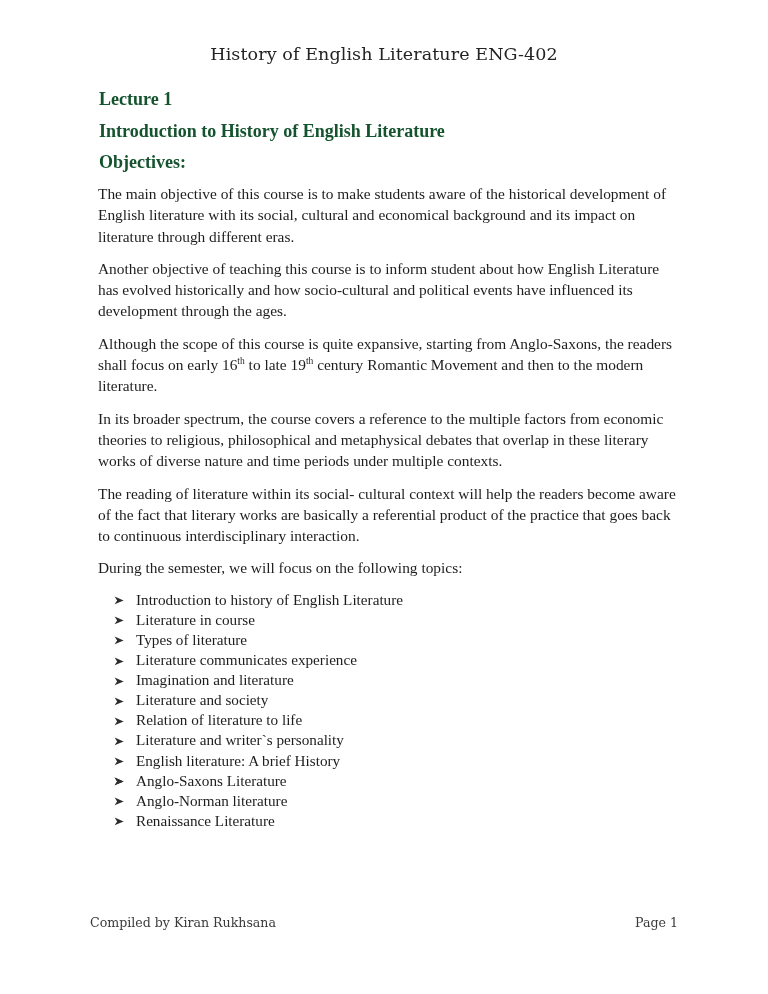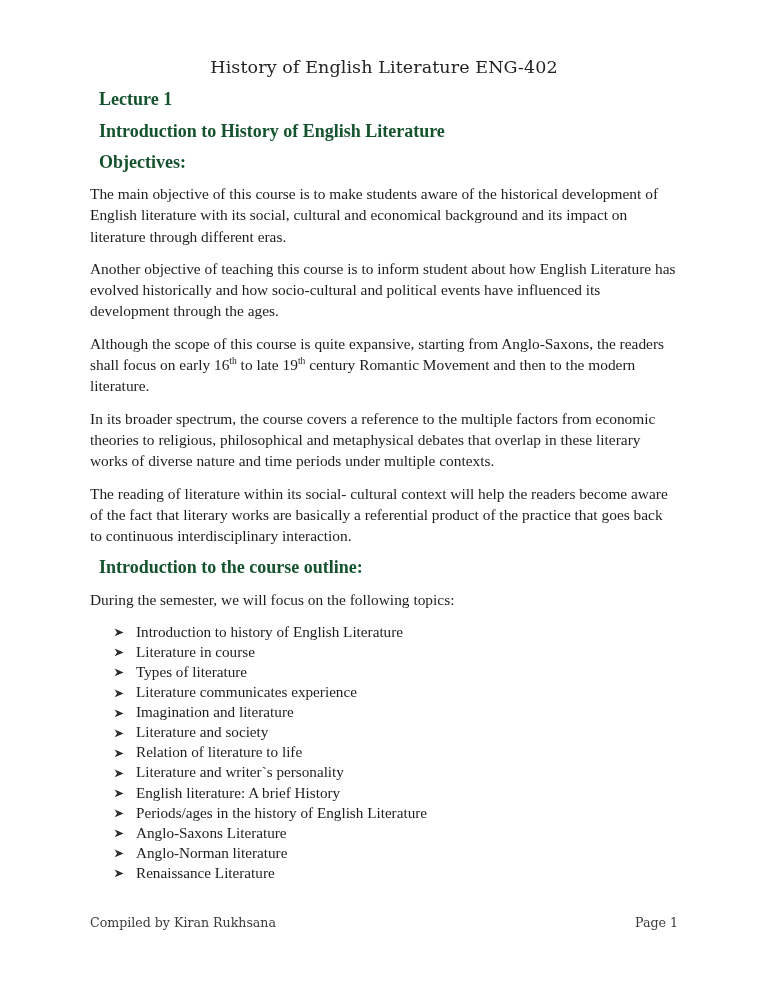--- a/index.html
+++ b/index.html
@@ -20,21 +20,21 @@
     position: absolute;
     left: 0;
     top: 0;
     width: 768px;
     height: 994px;
     background: #ffffff;
   }
   .doc-title {
     position: absolute;
     left: 90px;
-    top: 57px;
+    top: 44px;
     width: 588px;
     text-align: center;
     font-family: "DejaVu Serif", serif;
     font-size: 17.5px;
     font-weight: 400;
     color: #232323;
     letter-spacing: 0.1px;
     line-height: 1.2;
   }
   .content {
@@ -51,21 +51,21 @@
     line-height: 21px;
     margin: 0 0 10px 9px;
   }
   .heading.h-lecture { margin-bottom: 11px; }
   .para {
     font-family: "Liberation Serif", serif;
     font-size: 15.4px;
     font-weight: 400;
     color: #1d1d1d;
     line-height: 21.3px;
-    margin: 0 0 11px 0;
+    margin: 0 0 11px 8px;
     text-align: left;
   }
   .para sup {
     font-size: 0.62em;
     vertical-align: super;
     line-height: 0;
   }
   .outline-heading {
     margin-top: 8px;
     margin-bottom: 11px;
@@ -126,21 +126,20 @@
     <p class="para">The main objective of this course is to make students aware of the historical development of English literature with its social, cultural and economical background and its impact on literature through different eras.</p>
 
     <p class="para">Another objective of teaching this course is to inform student about how English Literature has evolved historically and how socio-cultural and political events have influenced its development through the ages.</p>
 
     <p class="para"><span>Although the scope of this course is quite expansive, starting from Anglo-Saxons, the readers shall focus on early 16</span><sup>th</sup><span> to late 19</span><sup>th</sup><span> century Romantic Movement and then to the modern literature.</span></p>
 
     <p class="para">In its broader spectrum, the course covers a reference to the multiple factors from economic theories to religious, philosophical and metaphysical debates that overlap in these literary works of diverse nature and time periods under multiple contexts.</p>
 
     <p class="para">The reading of literature within its social- cultural context will help the readers become aware of the fact that literary works are basically a referential product of the practice that goes back to continuous interdisciplinary interaction.</p>
 
-    <p class="heading outline-heading">Introduction to the course outline:</p>
 
     <p class="para">During the semester, we will focus on the following topics:</p>
 
     <ul class="topic-list">
         <li><span class="bullet-arrow">
             <svg width="11" height="9" viewBox="0 0 11 9" xmlns="http://www.w3.org/2000/svg">
               <path d="M0.6 0.5 L9.6 4.4 L0.6 8.3 L3.1 4.4 Z" fill="#2d2d2d"></path>
             </svg>
           </span><span>Introduction to history of English Literature</span></li>
         <li><span class="bullet-arrow">
@@ -180,21 +179,21 @@
           </span><span>Literature and writer`s personality</span></li>
         <li><span class="bullet-arrow">
             <svg width="11" height="9" viewBox="0 0 11 9" xmlns="http://www.w3.org/2000/svg">
               <path d="M0.6 0.5 L9.6 4.4 L0.6 8.3 L3.1 4.4 Z" fill="#2d2d2d"></path>
             </svg>
           </span><span>English literature: A brief History</span></li>
         <li><span class="bullet-arrow">
             <svg width="11" height="9" viewBox="0 0 11 9" xmlns="http://www.w3.org/2000/svg">
               <path d="M0.6 0.5 L9.6 4.4 L0.6 8.3 L3.1 4.4 Z" fill="#2d2d2d"></path>
             </svg>
-          </span><span>Periods/ages in the history of English Literature</span></li>
+          </span></li>
         <li><span class="bullet-arrow">
             <svg width="11" height="9" viewBox="0 0 11 9" xmlns="http://www.w3.org/2000/svg">
               <path d="M0.6 0.5 L9.6 4.4 L0.6 8.3 L3.1 4.4 Z" fill="#2d2d2d"></path>
             </svg>
           </span><span>Anglo-Saxons Literature</span></li>
         <li><span class="bullet-arrow">
             <svg width="11" height="9" viewBox="0 0 11 9" xmlns="http://www.w3.org/2000/svg">
               <path d="M0.6 0.5 L9.6 4.4 L0.6 8.3 L3.1 4.4 Z" fill="#2d2d2d"></path>
             </svg>
           </span><span>Anglo-Norman literature</span></li>

